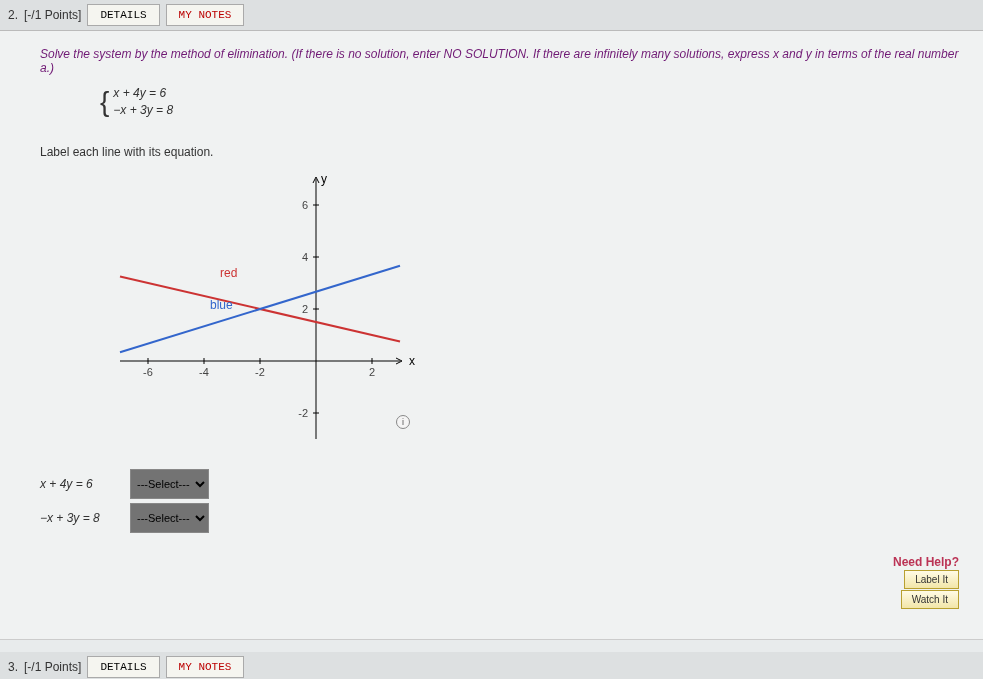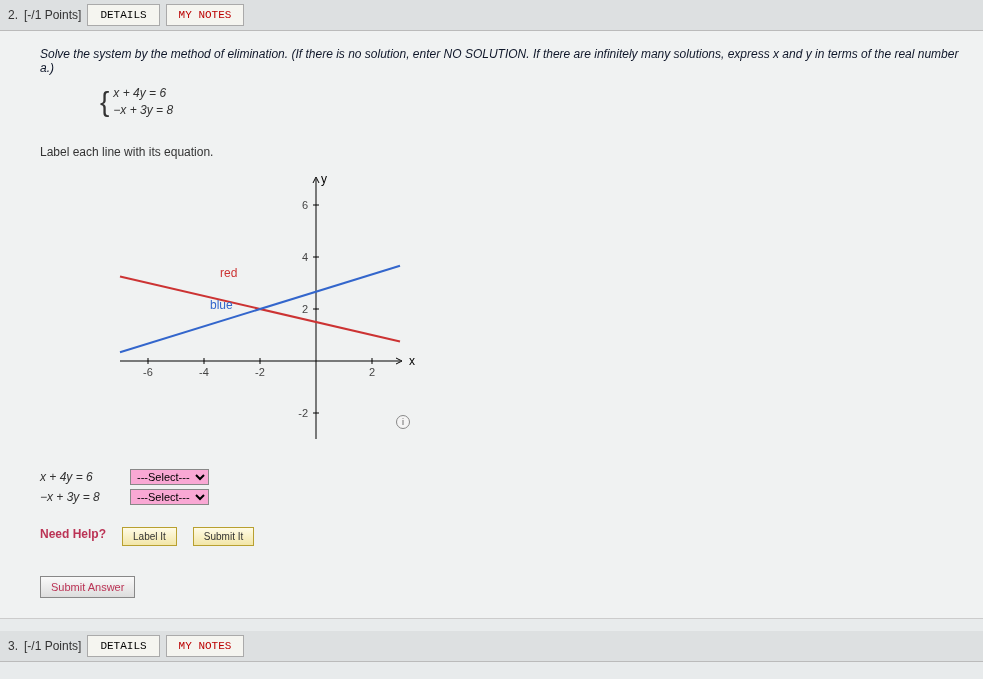--- a/index.html
+++ b/index.html
@@ -34,21 +34,21 @@
   .btn-tab.notes {
     color: #b00;
   }
   .question-body {
     background: #f0f2f2;
     padding: 12px 24px 20px 40px;
     border-bottom: 1px solid #ccc;
   }
   .prompt {
     margin: 4px 0 10px 0;
-    color: #0f172a;
+    color: #701a75;
     font-style: italic;
   }
   .equations {
     margin: 8px 0 8px 60px;
     font-style: italic;
     color: #333;
     display: flex;
     align-items: center;
   }
   .brace {
@@ -100,32 +100,33 @@
     align-items: center;
     gap: 10px;
   }
   .eq-label {
     font-style: italic;
     width: 80px;
     display: inline-block;
   }
   .select-box {
     font-size: 11px;
-    background: #f9a8d4;
-    border: 1px solid #888;
-    padding: 0 2px;
+    background: #737373;
+    border: 1px solid #888;
+    padding: 7px 2px;
     font-family: inherit;
   }
   .need-help {
     margin: 22px 0 10px 0;
     color: #b35;
     font-weight: bold;
     display: flex;
-    align-items: flex-start;
-    gap: 16px;
+    align-items: flex-end;
+    gap: 1px;
+    flex-direction: column;
   }
   .help-btn {
     background: linear-gradient(#fffbe6,#f2e6a8);
     border: 1px solid #b8a030;
     padding: 3px 10px;
     font-size: 10px;
     cursor: pointer;
     color: #333;
     font-weight: normal;
     font-family: inherit;
@@ -237,26 +238,23 @@
     <div class="label-select-row">
       <span class="eq-label">−x + 3y = 8</span>
       <select class="select-box">
         <option>---Select---</option>
       </select>
     </div>
 
     <div class="need-help">
       <span>Need Help?</span>
       <button class="help-btn">Label It</button>
-      <button class="help-btn">Submit It</button>
-    </div>
-
-    <div class="submit-row">
-      <button class="submit-btn">Submit Answer</button>
-    </div>
+      <button class="help-btn">Watch It</button>
+    </div>
+
   </div>
 
   <div class="question-header" style="margin-top:12px;">
     <span>3.</span>
     <span>[-/1 Points]</span>
     <button class="btn-tab">DETAILS</button>
     <button class="btn-tab notes">MY NOTES</button>
   </div>
 
 </div>

